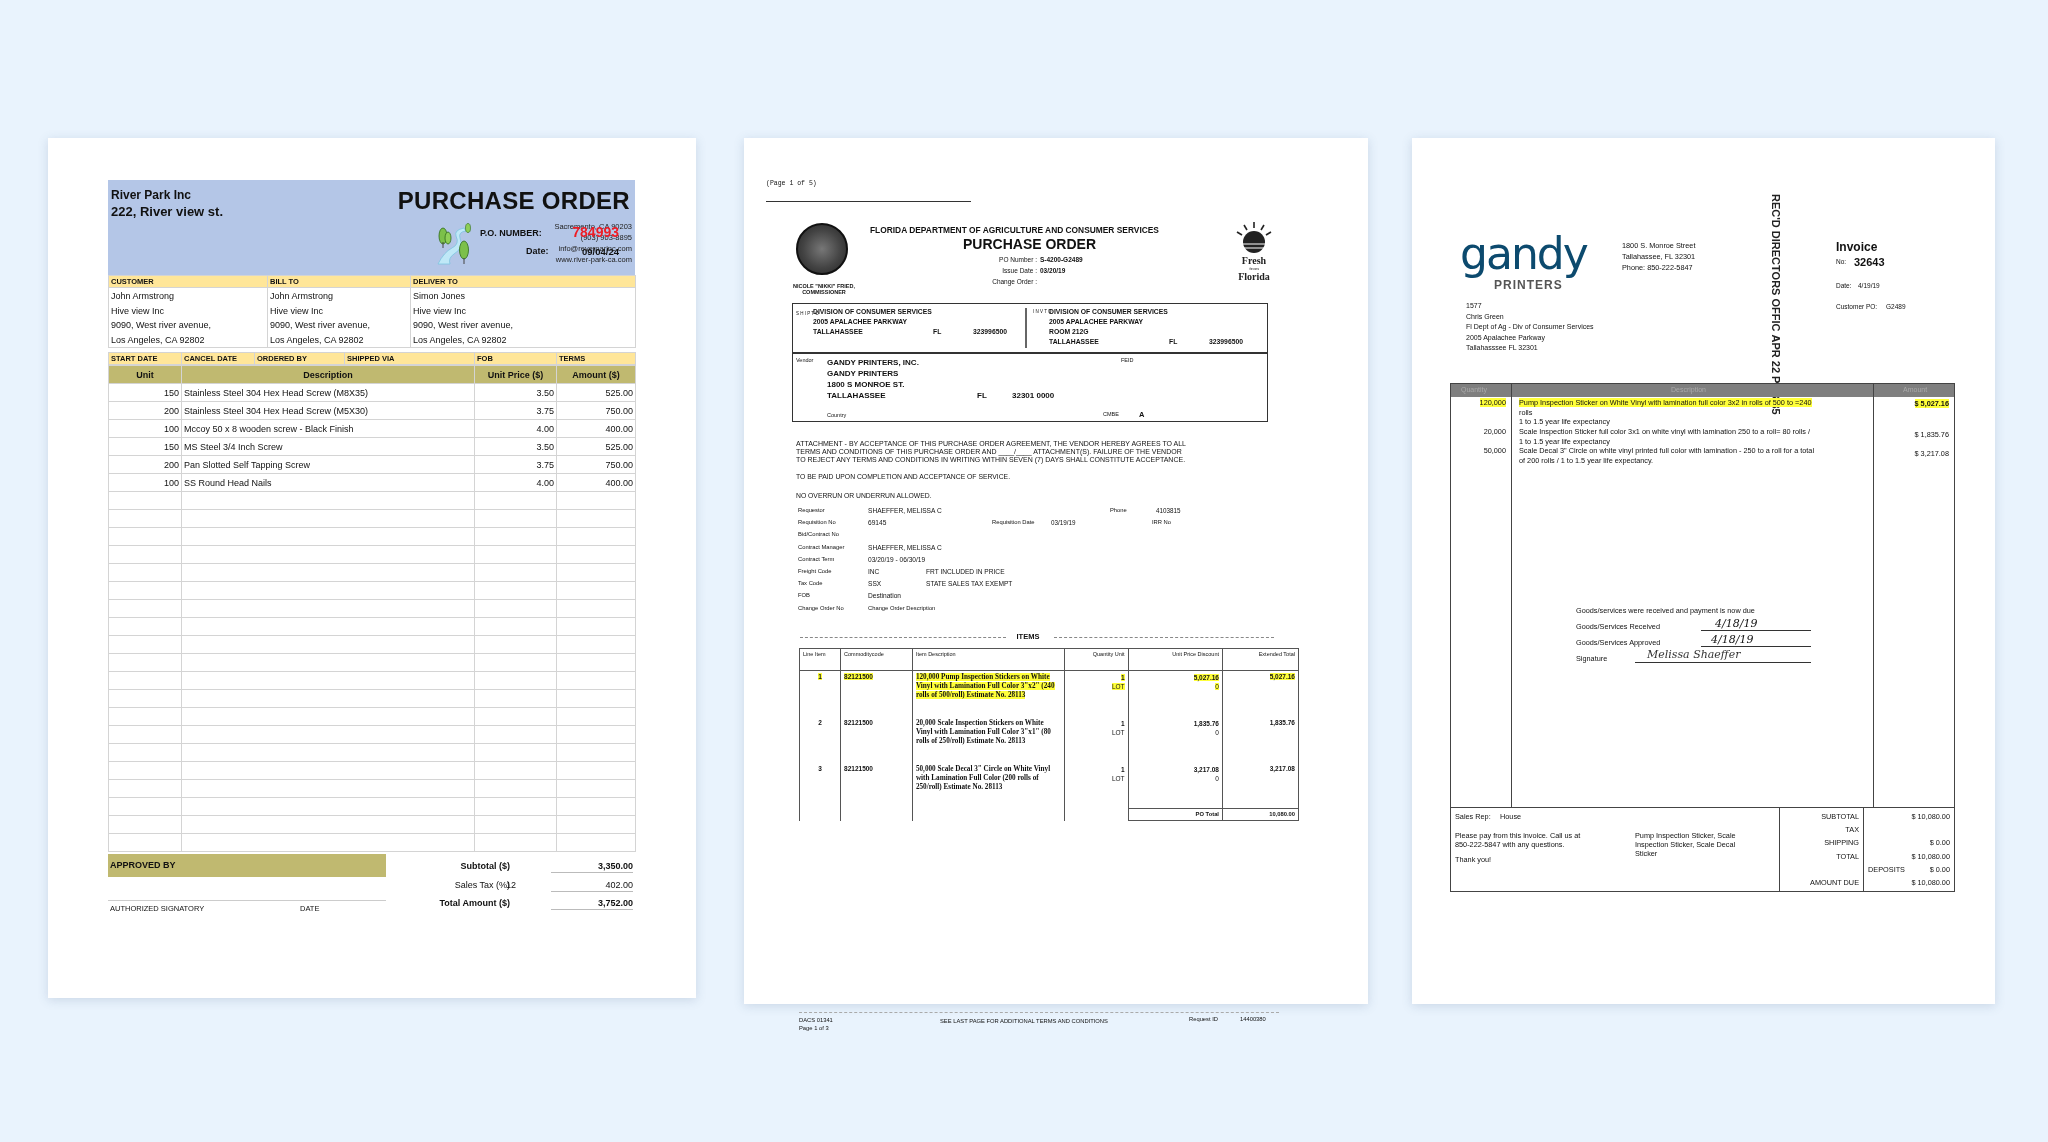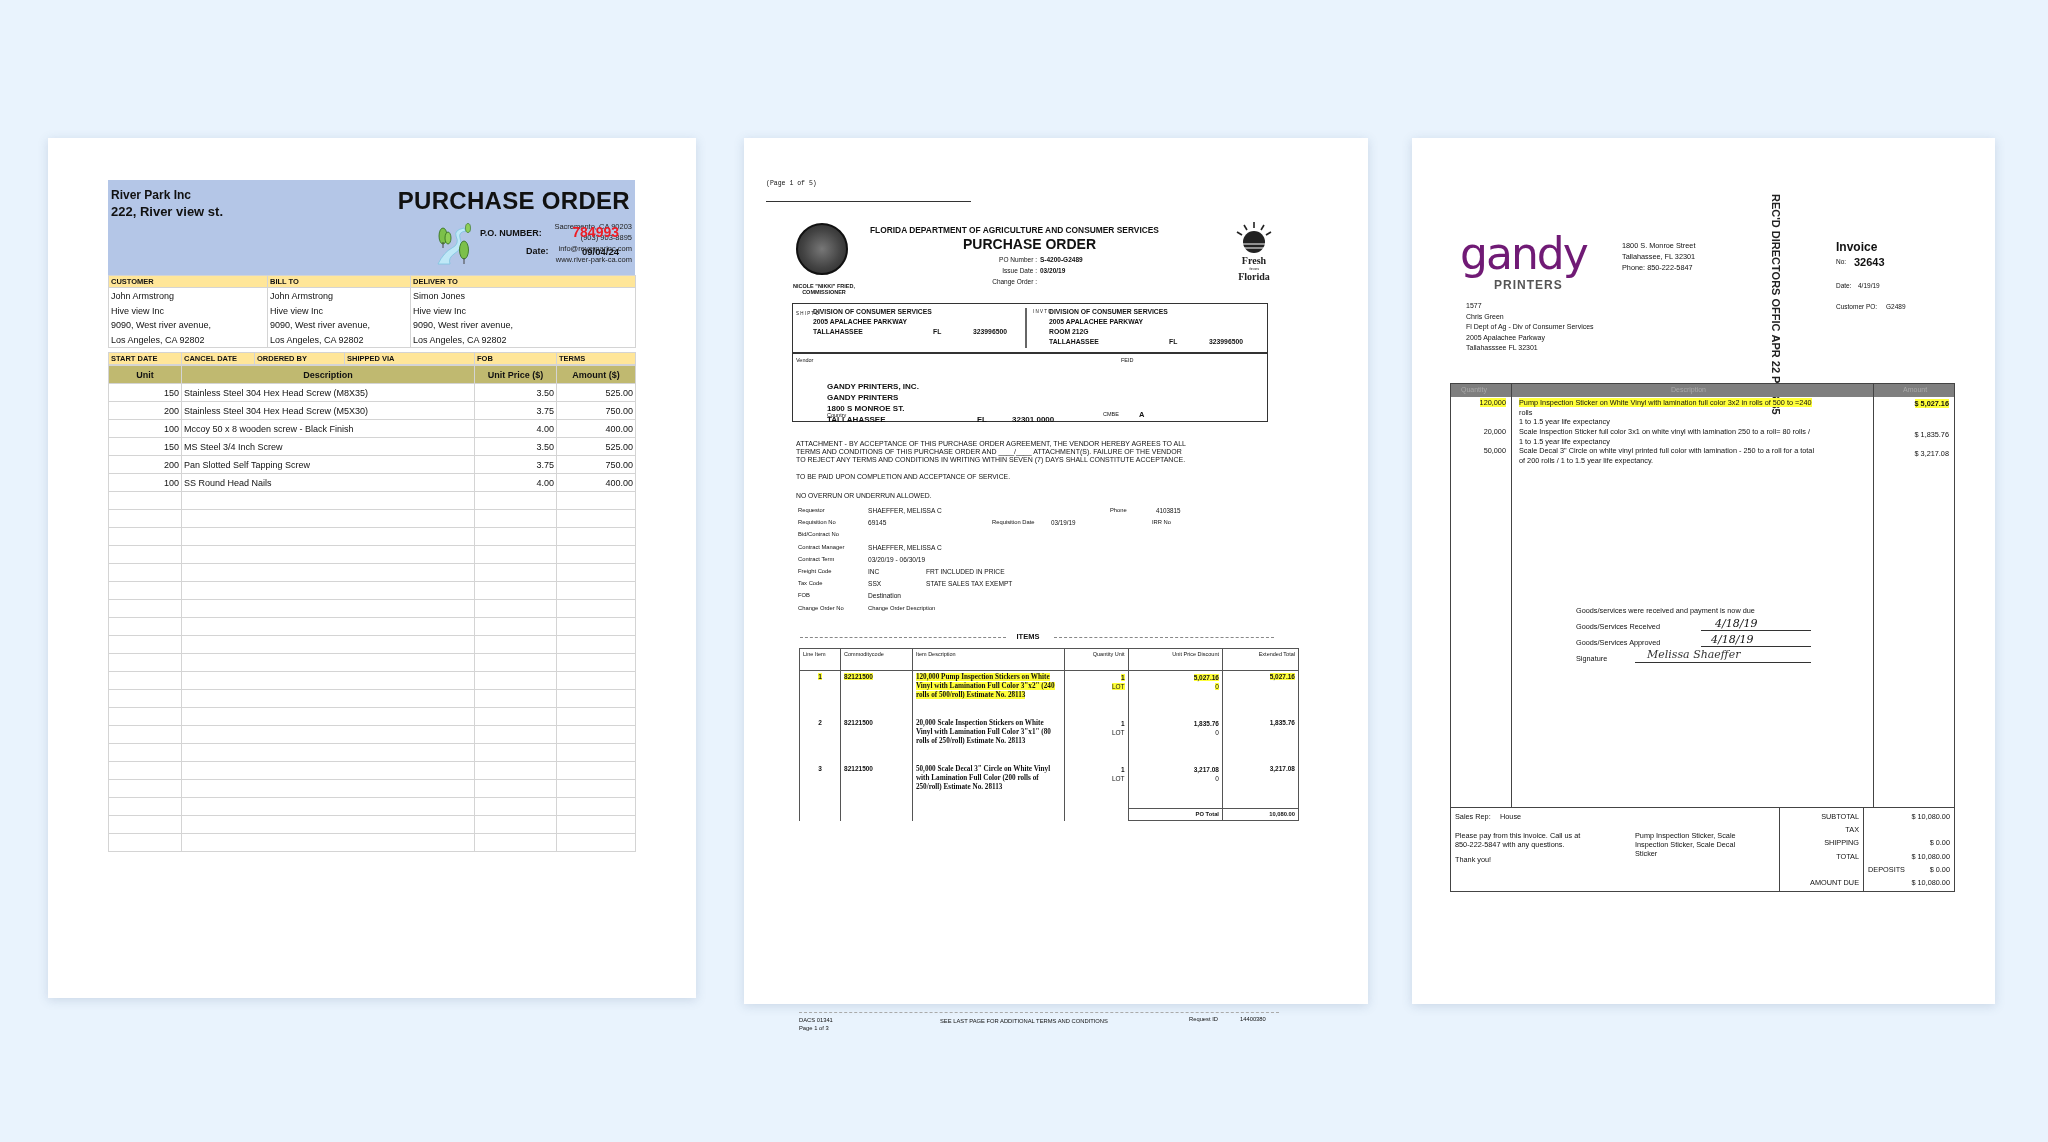--- a/index.html
+++ b/index.html
@@ -50,21 +50,21 @@
   .box { position: absolute; border: 1px solid #333; }
   .hl { background: #ffff3a; }
   .p2-items { position: absolute; left: 55px; top: 510px; width: 500px; border-collapse: collapse; table-layout: fixed; }
   .p2-items td { border: 1px solid #555; font-size: 7px; vertical-align: top; padding: 2px 3px; }
   .p2-items .desc { font-family: "Liberation Serif", serif; font-weight: bold; font-size: 7.2px; line-height: 9px; white-space: normal; }
   .p2-items td.nb { border-top: none; border-bottom: none; }
 
   
   .p3 { position: absolute; left: 0; top: 0; width: 583px; height: 866px; font-family: "Liberation Sans", sans-serif; }
   .p3 .abs { position: absolute; white-space: nowrap; }
-  .gandy { position: absolute; left: 48px; top: 90px; font-size: 44px; color: #701a75; letter-spacing: -2px; font-family: "DejaVu Sans", sans-serif; }
+  .gandy { position: absolute; left: 48px; top: 90px; font-size: 44px; color: #0c4a6e; letter-spacing: -2px; font-family: "DejaVu Sans", sans-serif; }
   .gandy-sub { position: absolute; left: 82px; top: 140px; font-size: 12px; font-weight: bold; color: #555; letter-spacing: 1px; }
   .stamp { position: absolute; left: 358px; top: 56px; writing-mode: vertical-rl; font-size: 11px; font-weight: bold; line-height: 11px; color: #222; }
   .inv-table { position: absolute; left: 38px; top: 245px; width: 505px; height: 425px; border: 1px solid #444; }
   .inv-hdr { position: absolute; left: 0; top: 0; width: 100%; height: 13px; background: #7f7f7f; }
   .inv-hdr span { position: absolute; top: 2px; font-size: 7px; color: #aaa; }
   .vline { position: absolute; top: 0; border-left: 1px solid #444; }
   .inv-txt { position: absolute; font-size: 7.3px; line-height: 9.5px; white-space: nowrap; }
 </style>
 </head>
 <body>
@@ -318,20 +318,34 @@
           </tr>
           <tr>
             <td></td>
             <td></td>
             <td></td>
             <td></td>
           </tr>
         </tbody>
     </table>
 
+    <div class="p1-foot">
+      <div class="appr">APPROVED BY</div>
+      <div class="sig-line"></div>
+      <div class="sig-l">AUTHORIZED SIGNATORY</div>
+      <div class="sig-d">DATE</div>
+
+      <div class="tot-l bold" style="top:7px">Subtotal ($)</div>
+      <div class="tot-v bold" style="top:7px">3,350.00</div>
+      <div class="tot-l" style="top:26px">Sales Tax (%)</div>
+      <div class="abs" style="position:absolute; left:398px; top:26px; font-size:9px;">12</div>
+      <div class="tot-v" style="top:26px">402.00</div>
+      <div class="tot-l bold" style="top:44px">Total Amount ($)</div>
+      <div class="tot-v bold" style="top:44px">3,752.00</div>
+    </div>
   </div>
 </div>
 
 <div class="page" id="page2">
   <div class="p2">
     <div class="abs mono" style="left:22px; top:42px; font-size:6.5px;">(Page 1  of  5)</div>
     <div style="position:absolute; left:22px; top:63px; width:205px; border-top:1.5px solid #333;"></div>
 
     <div class="seal"></div>
     <div class="abs" style="left:44px; top:145px; font-size:5.5px; font-weight:bold; text-align:center; line-height:6px; width:72px;">
@@ -377,21 +391,21 @@
       <div class="abs" style="left:256px; top:3px; font-size:6.8px; font-weight:bold; line-height:10px;">
         <div>DIVISION OF CONSUMER SERVICES</div>
         <div>2005 APALACHEE PARKWAY</div>
         <div>ROOM 212G</div>
         <div><span>TALLAHASSEE</span><span style="position:absolute; left:120px">FL</span><span style="position:absolute; left:160px">323996500</span></div>
       </div>
     </div>
 
     <div class="box" style="left:48px; top:215px; width:476px; height:69px;">
       <div class="abs" style="left:3px; top:3px; font-size:5.5px;">Vendor</div>
-      <div class="abs" style="left:34px; top:3px; font-size:8px; font-weight:bold; line-height:11px;margin-top:24px;">
+      <div class="abs" style="left:34px; top:3px; font-size:8px; font-weight:bold; line-height:11px;">
         <div>GANDY PRINTERS, INC.</div>
         <div>GANDY PRINTERS</div>
         <div>1800 S MONROE ST.</div>
         <div><span>TALLAHASSEE</span><span style="position:absolute; left:150px">FL</span><span style="position:absolute; left:185px">32301 0000</span></div>
       </div>
       <div class="abs" style="left:328px; top:3px; font-size:5.5px;">FEID</div>
       <div class="abs" style="left:34px; top:58px; font-size:5.5px;">Country</div>
       <div class="abs" style="left:310px; top:57px; font-size:5.5px;">CMBE</div>
       <div class="abs" style="left:346px; top:56px; font-size:7.5px; font-weight:bold;">A</div>
     </div>

